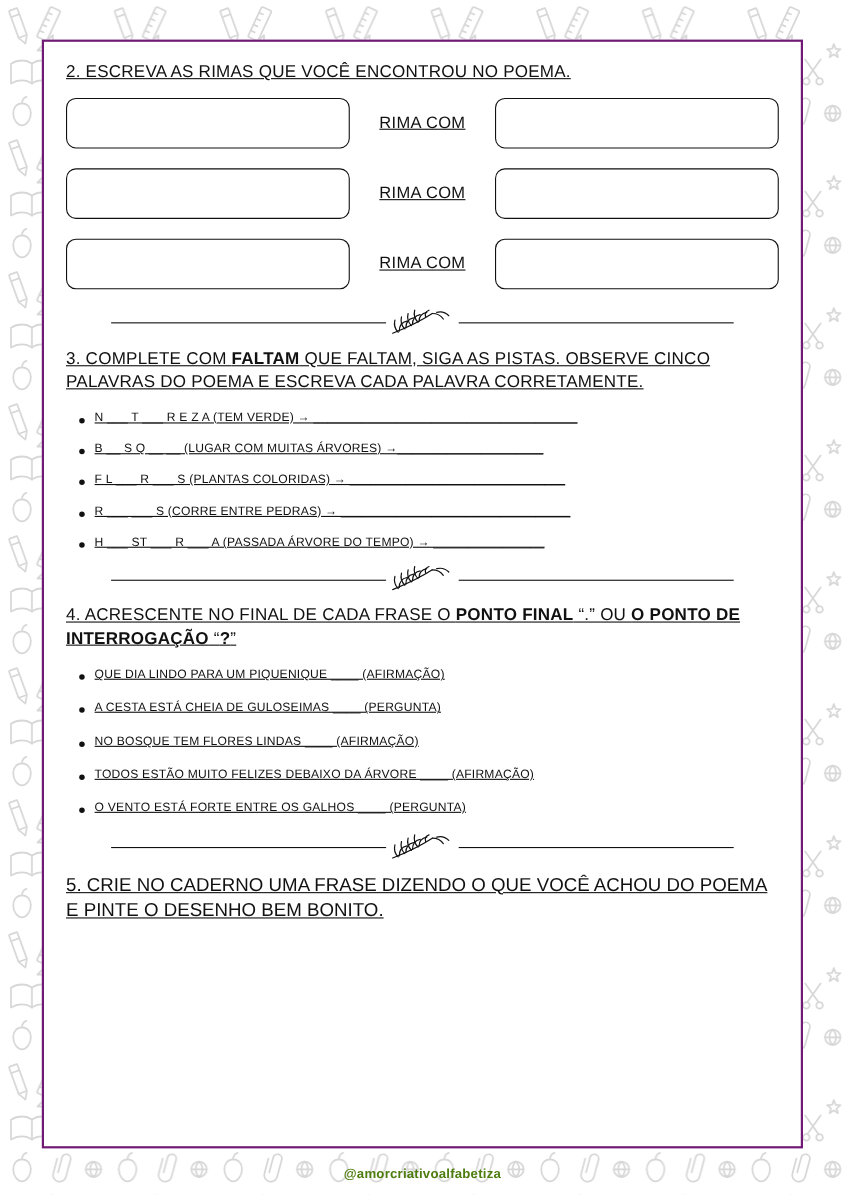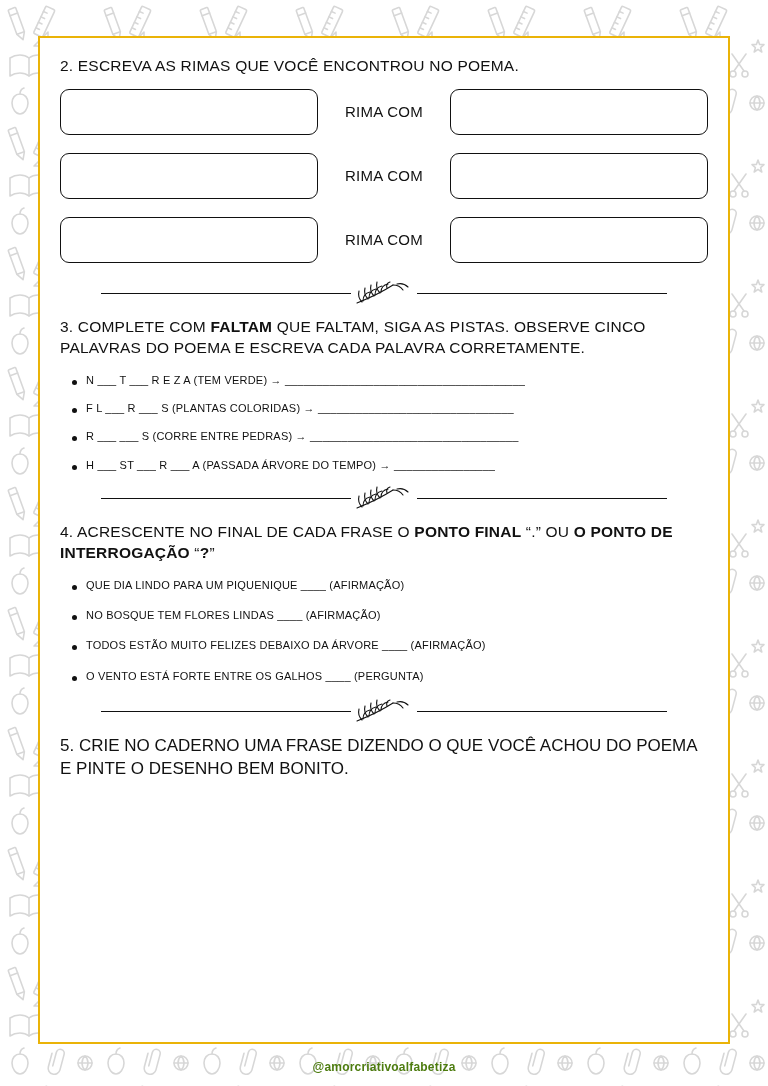--- a/index.html
+++ b/index.html
@@ -26,23 +26,24 @@
   }
 
   
   #worksheet {
     position: absolute;
     left: 38px;
     top: 36px;
     width: 692px;
     height: 1008px;
     background: #ffffff;
-    border: 2px solid #eab308;
+    border: 2px solid #701a75;
     box-sizing: border-box;
     z-index: 2;
+    text-decoration: underline;
   }
 
   .inner {
     padding: 18px 20px 0 20px;
     box-sizing: border-box;
     height: 100%;
   }
 
   .q-title {
     font-size: 15.5px;
@@ -248,20 +249,21 @@
       <span class="line"></span>
     </div>
 
     <section>
       <p class="q-title">
         <span>3. COMPLETE COM </span><b>FALTAM</b><span> QUE FALTAM, SIGA AS PISTAS. OBSERVE CINCO PALAVRAS DO POEMA E ESCREVA CADA PALAVRA CORRETAMENTE.</span>
       </p>
 
       <ul class="items">
         <li>N ___ T ___ R E Z A (TEM VERDE) → ______________________________________</li>
+        <li>B __ S Q __ __  (LUGAR COM MUITAS ÁRVORES) →_____________________</li>
         <li>F L ___ R ___ S (PLANTAS COLORIDAS) → _______________________________</li>
         <li>R ___ ___ S (CORRE ENTRE PEDRAS) → _________________________________</li>
         <li>H ___ ST ___ R ___ A (PASSADA ÁRVORE DO TEMPO) → ________________</li>
       </ul>
     </section>
 
     <div class="divider">
       <span class="line"></span>
       <span class="leaf">
         <svg width="62" height="26" viewBox="0 0 62 26" xmlns="http://www.w3.org/2000/svg">
@@ -284,20 +286,21 @@
       <span class="line"></span>
     </div>
 
     <section>
       <p class="q-title">
         <span>4. ACRESCENTE NO FINAL DE CADA FRASE O </span><b>PONTO FINAL</b><span> “.” OU </span><b>O PONTO DE INTERROGAÇÃO</b><span> “</span><b>?</b><span>”</span>
       </p>
 
       <ul class="items tight">
         <li>QUE DIA LINDO PARA UM PIQUENIQUE ____ (AFIRMAÇÃO)</li>
+        <li>A CESTA ESTÁ CHEIA DE GULOSEIMAS ____  (PERGUNTA)</li>
         <li>NO BOSQUE TEM FLORES LINDAS ____  (AFIRMAÇÃO)</li>
         <li>TODOS ESTÃO MUITO FELIZES DEBAIXO DA ÁRVORE ____  (AFIRMAÇÃO)</li>
         <li>O VENTO ESTÁ FORTE ENTRE OS GALHOS ____  (PERGUNTA)</li>
       </ul>
     </section>
 
     <div class="divider">
       <span class="line"></span>
       <span class="leaf">
         <svg width="62" height="26" viewBox="0 0 62 26" xmlns="http://www.w3.org/2000/svg">

